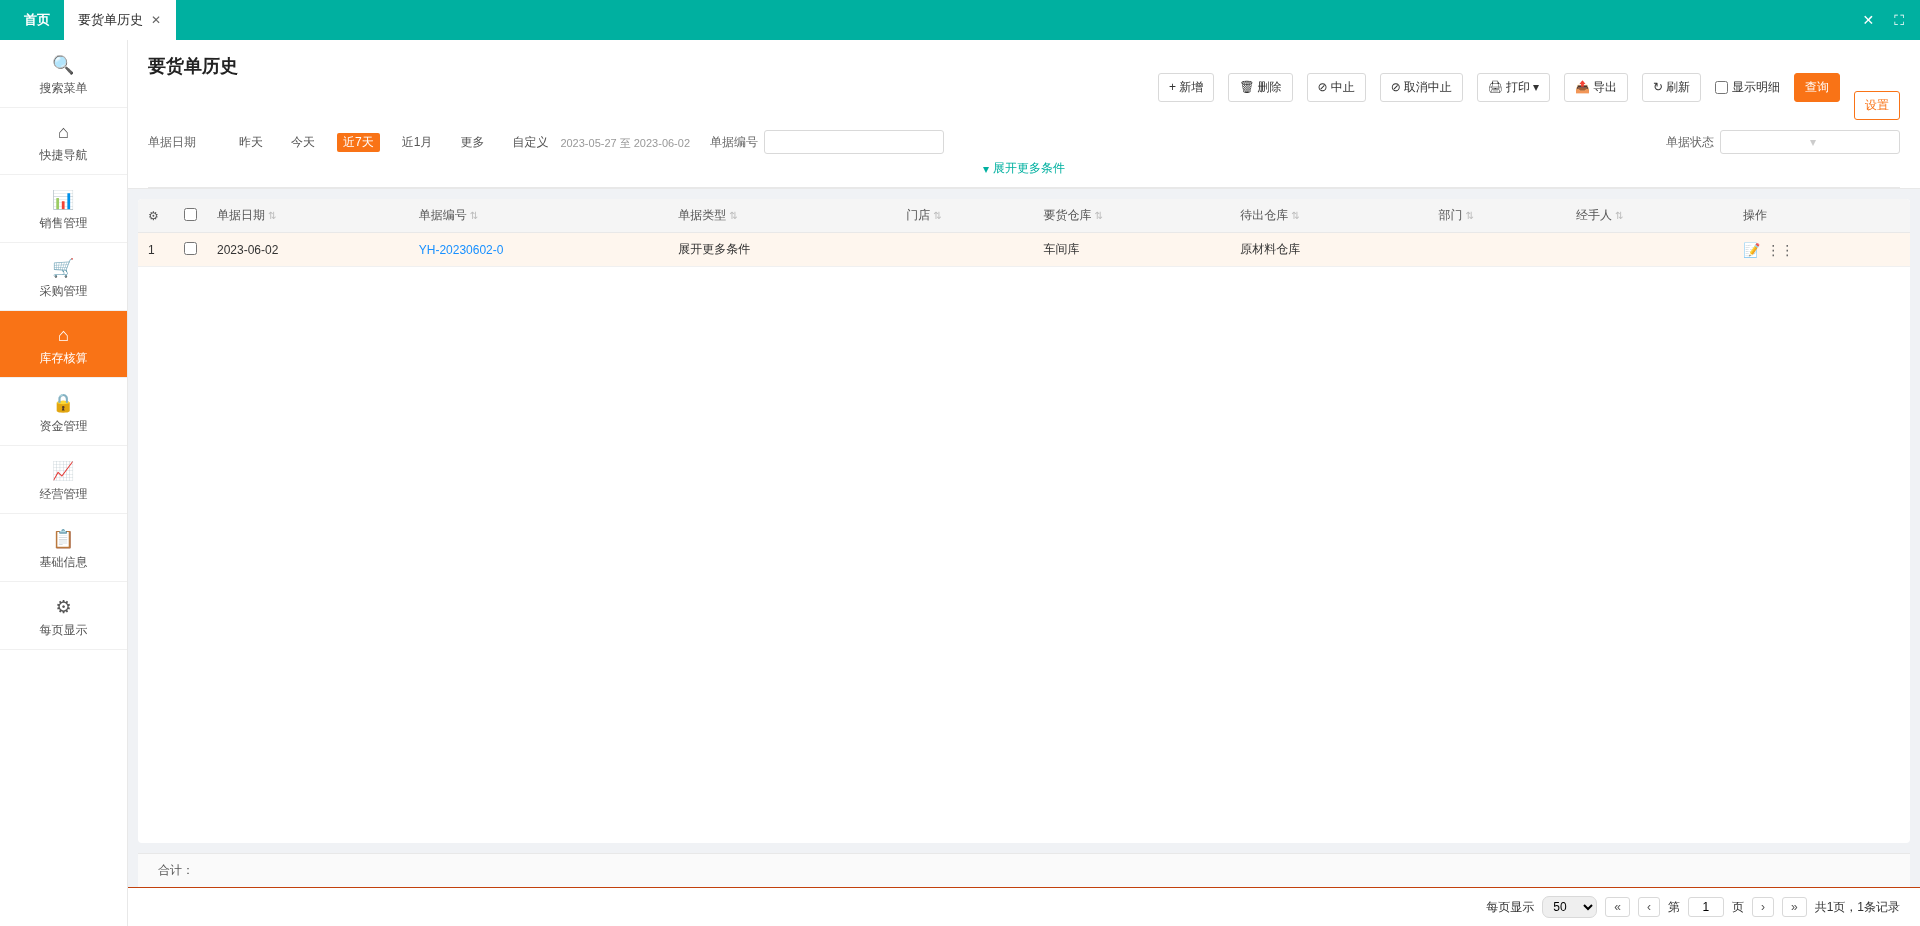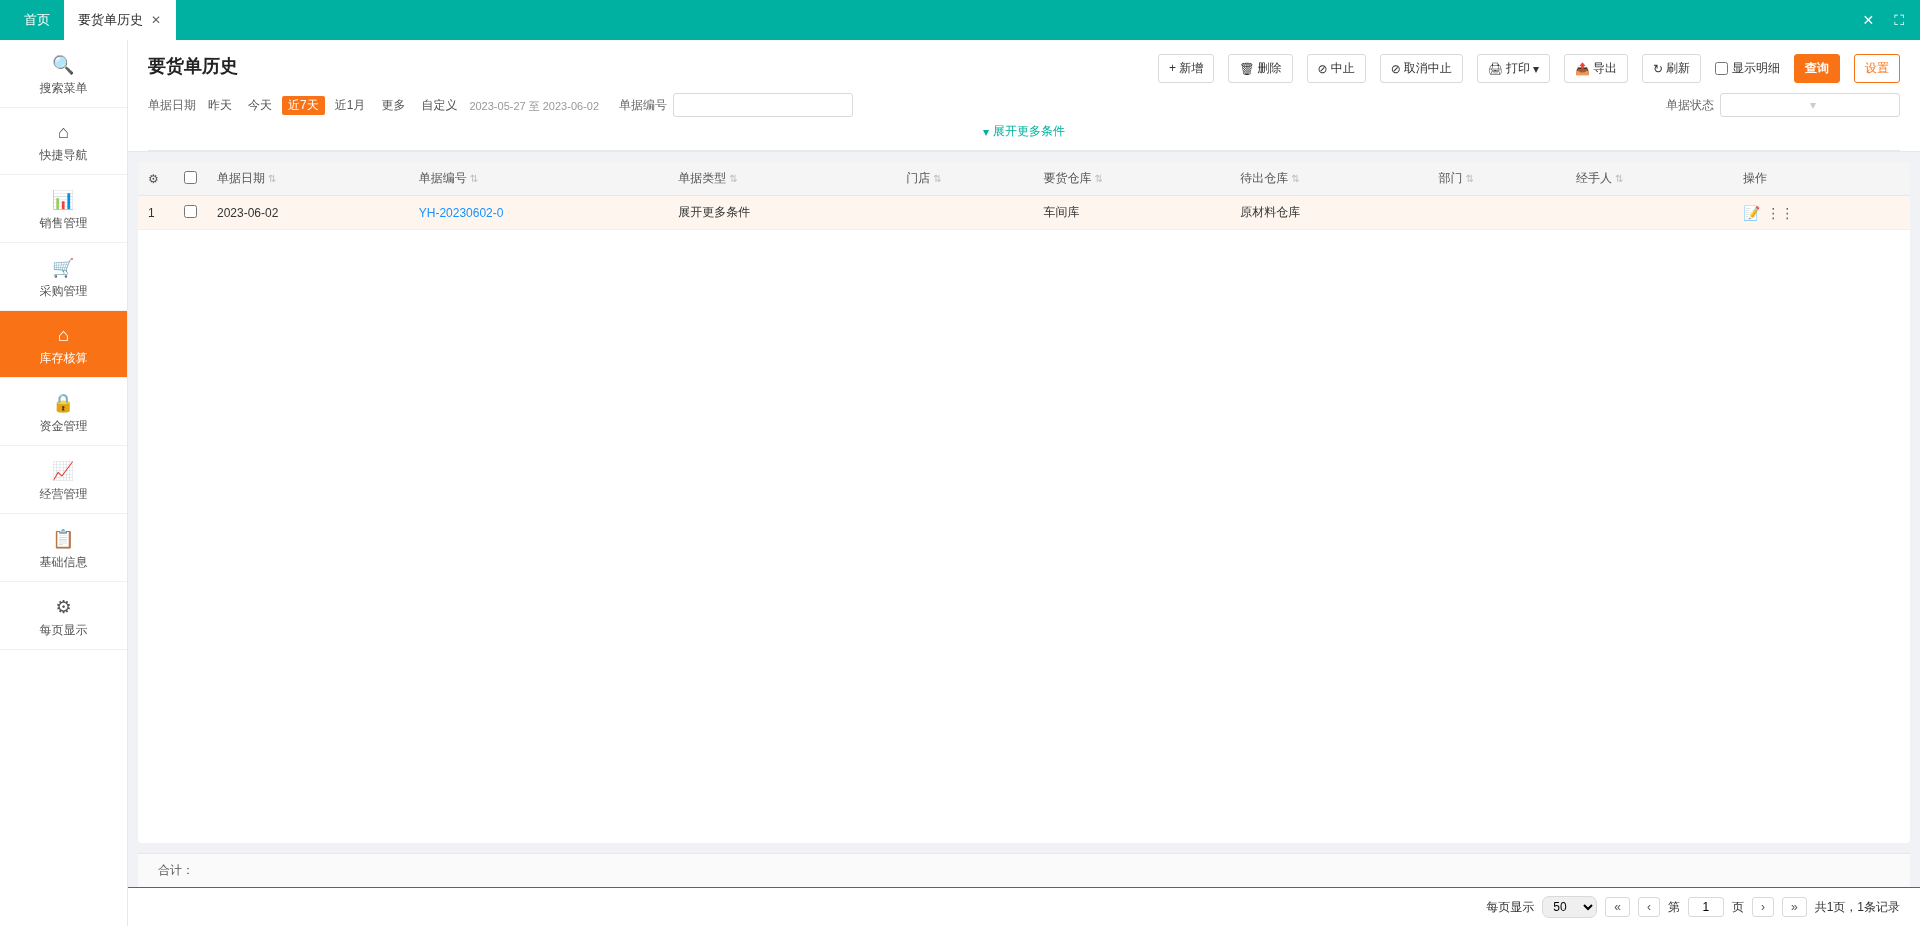--- a/index.html
+++ b/index.html
@@ -24,29 +24,29 @@
     .sidebar-item .s-icon { font-size: 18px; }
 
     
     .content { flex: 1; display: flex; flex-direction: column; overflow: hidden; background: #f0f2f5; }
 
     
     .page-header { background: #fff; padding: 14px 20px 0; border-bottom: 1px solid #e8e8e8; flex-shrink: 0; }
     .page-title { font-size: 18px; font-weight: bold; color: #222; margin-bottom: 12px; }
     .page-actions { display: flex; align-items: center; gap: 14px; justify-content: flex-end; margin-bottom: 10px; }
     .btn { display: inline-flex; align-items: center; gap: 3px; padding: 5px 10px; border: 1px solid #d9d9d9; background: #fff; cursor: pointer; border-radius: 3px; font-size: 12px; color: #333; white-space: nowrap; }
-    .btn-primary { background: #f97316; border-color: #f97316; color: #fff; font-weight: bold; }
-    .btn-default-outline { background: #fff; border-color: #f97316; color: #f97316; }
+    .btn-primary { background: #f97316; border-color: #f97316; color: #fff; }
+    .btn-default-outline { background: #fff; border-color: #f97316; color: #f97316; margin-top: 37px; }
 
     
     .filter-area { background: #fff; padding: 10px 20px; border-bottom: 1px solid #e8e8e8; flex-shrink: 0; }
     .filter-row { display: flex; align-items: center; gap: 20px; flex-wrap: wrap; }
     .filter-group { display: flex; align-items: center; gap: 6px; }
     .filter-label { color: #666; white-space: nowrap; font-size: 12px; }
-    .date-chips { display: flex; gap: 4px; align-items: center; }
+    .date-chips { display: flex; gap: 16px; align-items: center; margin-left: 31px; }
     .date-chip { padding: 1px 6px; border-radius: 2px; cursor: pointer; font-size: 12px; color: #555; }
     .date-chip.active { background: #f97316; color: #fff; border-radius: 2px; }
     .date-range { color: #999; font-size: 11px; margin-top: 2px; }
     .filter-input { border: 1px solid #d9d9d9; border-radius: 3px; padding: 4px 8px; font-size: 12px; width: 180px; outline: none; }
     .filter-select-wrap { display: flex; align-items: center; border: 1px solid #d9d9d9; border-radius: 3px; background: #fff; padding: 4px 8px; min-width: 180px; cursor: pointer; }
     .filter-select-wrap span { flex: 1; font-size: 12px; color: #ccc; }
     .expand-more { display: flex; align-items: center; justify-content: center; color: #00b0a0; font-size: 12px; cursor: pointer; margin-top: 6px; gap: 4px; }
 
     
     .table-area { flex: 1; overflow: auto; padding: 0; background: #fff; margin: 10px; border-radius: 4px; }
@@ -67,21 +67,21 @@
     .table-footer { background: #fafafa; border-top: 1px solid #e8e8e8; padding: 8px 20px; font-size: 12px; color: #555; flex-shrink: 0; margin: 0 10px; }
 
     
     .pagination-bar { background: #fff; padding: 8px 20px; display: flex; align-items: center; justify-content: flex-end; gap: 8px; font-size: 12px; border-top: 1px solid #c2410c; flex-shrink: 0; }
     .page-size-select { border: 1px solid #d9d9d9; border-radius: 7px; padding: 2px 6px; font-size: 12px; }
     .page-btn { border: 1px solid #d9d9d9; background: #fff; padding: 2px 8px; border-radius: 3px; cursor: pointer; color: #555; font-size: 12px; }
     .page-btn:disabled { color: #ccc; cursor: not-allowed; }
     .page-input { border: 1px solid #d9d9d9; border-radius: 3px; width: 36px; text-align: center; padding: 2px 4px; font-size: 12px; }
 
     
-    .tab-home { color: #fff; padding: 0 14px; height: 40px; display: flex; align-items: center; cursor: pointer; font-size: 13px; }
+    .tab-home { color: #fff; padding: 0 14px; height: 40px; display: flex; align-items: center; cursor: pointer; font-size: 13px; font-weight: bold; }
   </style>
 </head>
 <body>
 
 <div class="top-bar">
   <div class="tab-home">首页</div>
   <div class="tab-item active">
     <span>要货单历史</span>
     <span class="tab-close">✕</span>
   </div>

